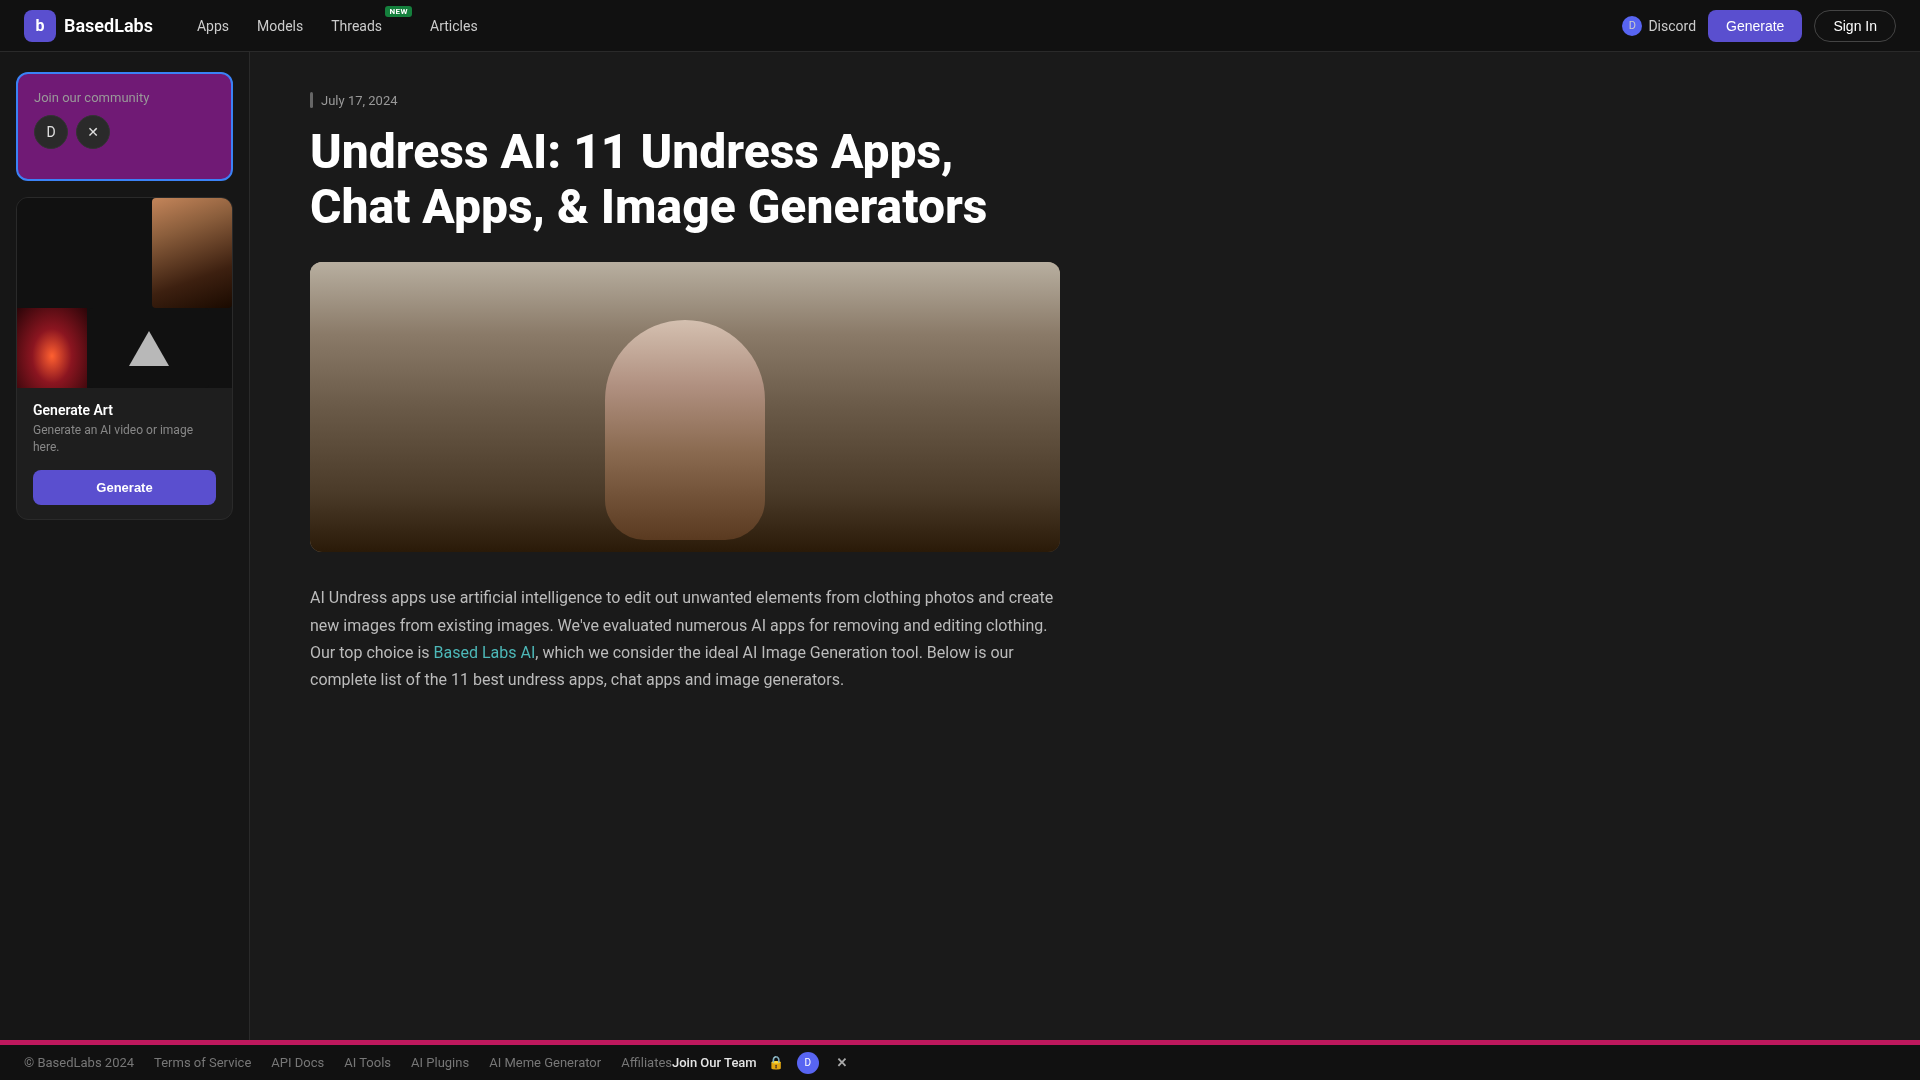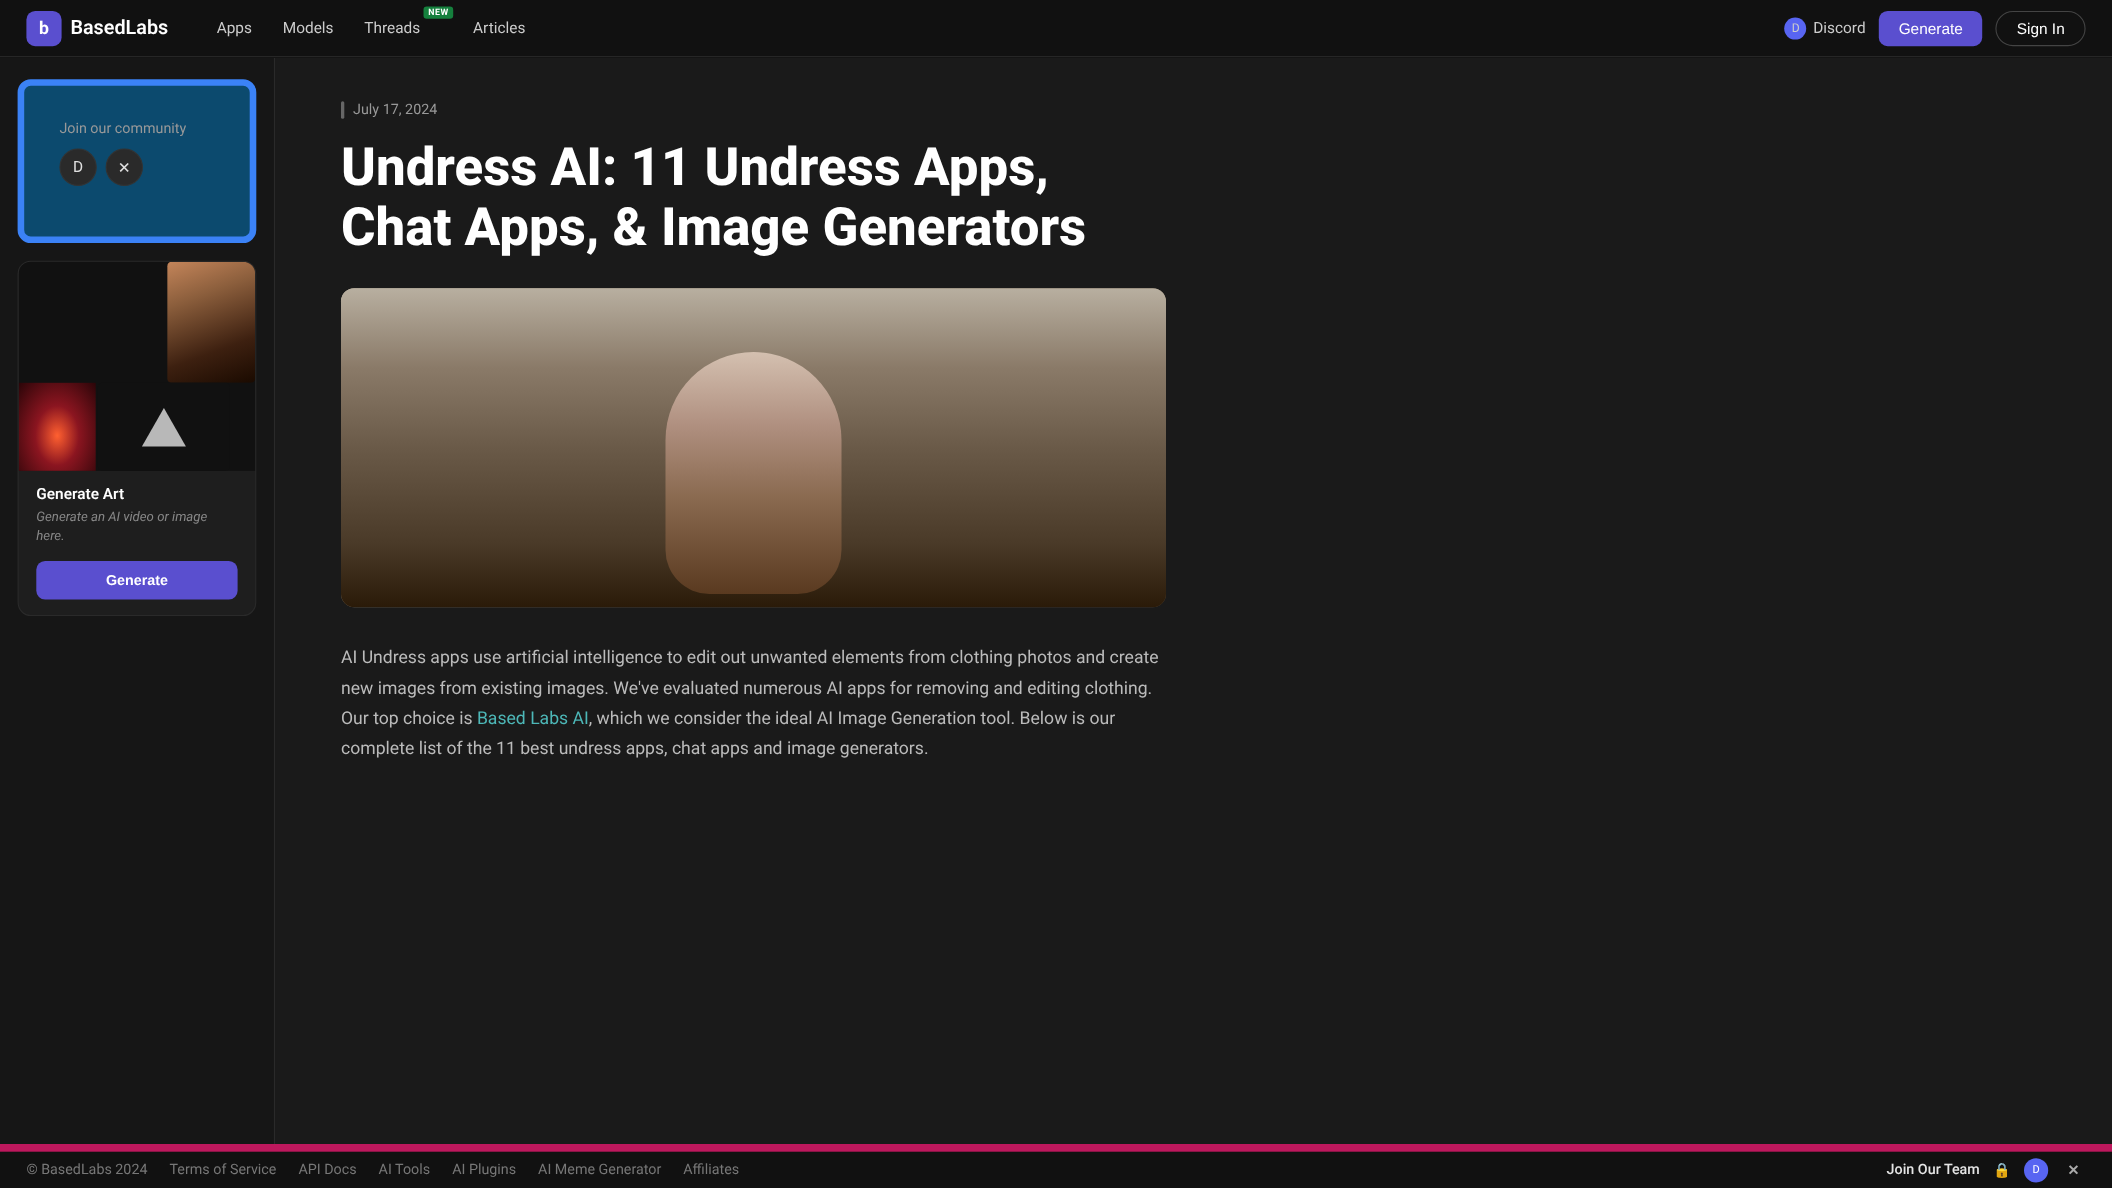--- a/index.html
+++ b/index.html
@@ -122,24 +122,24 @@
     
     .sidebar {
       width: 250px;
       min-width: 250px;
       padding: 20px 16px;
       border-right: 1px solid #2a2a2a;
       background: #161616;
       min-height: calc(1080px - 52px - 40px);
     }
     .sidebar-community {
-      background: #0c4a6e;
-      border: 6px solid #3b82f6;
+      background: #701a75;
+      border: 2px solid #3b82f6;
       border-radius: 12px;
-      padding: 32px;
+      padding: 16px;
       margin-bottom: 16px;
     }
     .sidebar-community-title {
       font-size: 13px;
       color: #999;
       margin-bottom: 10px;
     }
     .community-icons {
       display: flex;
       gap: 8px;
@@ -211,21 +211,20 @@
       font-size: 14px;
       font-weight: 600;
       color: #fff;
       margin-bottom: 4px;
     }
     .widget-desc {
       font-size: 12px;
       color: #888;
       margin-bottom: 14px;
       line-height: 1.4;
-      font-style: italic;
     }
     .btn-widget-generate {
       width: 100%;
       background: #5a4fcf;
       color: white;
       border: none;
       padding: 10px;
       border-radius: 8px;
       font-size: 13px;
       font-weight: 600;
@@ -302,25 +301,25 @@
     .article-subheading {
       font-size: 28px;
       font-weight: 700;
       color: #fff;
       margin-top: 16px;
     }
 
     
     footer {
       background: #111;
-      border-top: 7px solid #be185d;
+      border-top: 5px solid #be185d;
       padding: 12px 24px;
       display: flex;
       align-items: center;
-      justify-content: space-between;
+      justify-content: flex-start;
       font-size: 13px;
       color: #777;
       position: fixed;
       bottom: 0; left: 0; right: 0;
       height: 40px;
     }
     .footer-left {
       display: flex;
       align-items: center;
       gap: 20px;

